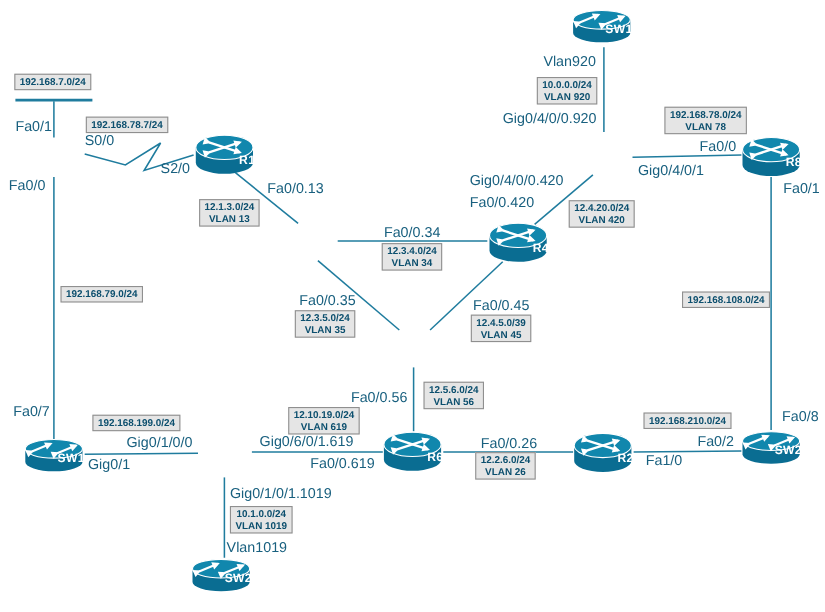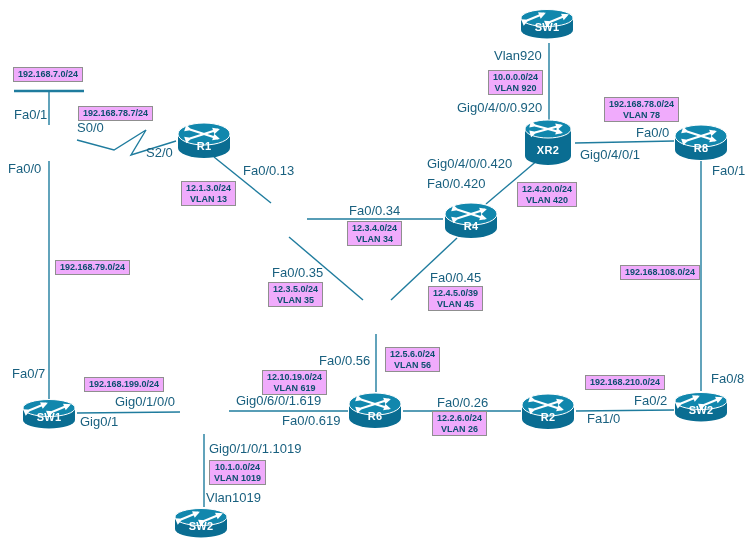--- a/index.html
+++ b/index.html
@@ -3,27 +3,27 @@
 <meta charset="utf-8">
 <style>
   html,body{margin:0;padding:0;background:#fff;}
   .canvas{position:relative;width:750px;height:556px;background:#ffffff;
           font-family:"Liberation Sans",sans-serif;overflow:hidden;}
   .links{position:absolute;left:0;top:0;width:750px;height:556px;}
   .links line,.links polyline{stroke:#1f7c9e;stroke-width:1.4;fill:none;}
   .links .bar{stroke-width:2.6;}
   .node{position:absolute;}
   .node .icon{display:block;width:100%;height:100%;}
-  .nlabel{position:absolute;left:0;right:0;text-align:center;color:#ffffff;
+  .nlabel{position:absolute;left:0;right:0;text-align:right;color:#ffffff;
           font-weight:bold;font-size:11px;letter-spacing:.3px;}
   .router .nlabel{top:19px;}
   .xr .nlabel{top:26px;}
   .switch .nlabel{top:14px;}
   .if{position:absolute;font-size:13px;color:#19607f;white-space:nowrap;}
-  .box{position:absolute;background:#f0abfc;border:1px solid #8f8f8f;
+  .box{position:absolute;background:#e5e5e5;border:1px solid #8f8f8f;
        padding:1px 4px;text-align:center;white-space:nowrap;}
   .box span{display:block;font-size:9px;font-weight:bold;color:#0c4f6e;line-height:10.5px;}
 </style>
 </head>
 <body>
 
 <div class="canvas">
 
   <svg width="0" height="0" style="position:absolute">
     <defs>
@@ -94,26 +94,20 @@
     <svg class="icon" viewBox="0 0 56 40">
         <use href="#ic-router"></use>
       </svg>
     <span class="nlabel">R2</span>
   </div>
   <div class="node router" style="left:673px;top:123px;width:56px;height:40px">
     <svg class="icon" viewBox="0 0 56 40">
         <use href="#ic-router"></use>
       </svg>
     <span class="nlabel">R8</span>
-  </div>
-  <div class="node xr" style="left:523px;top:118px;width:50px;height:50px">
-    <svg class="icon" viewBox="0 0 50 50">
-        <use href="#ic-xr"></use>
-      </svg>
-    <span class="nlabel">XR2</span>
   </div>
   <div class="node switch" style="left:519px;top:7px;width:56px;height:36px">
     <svg class="icon" viewBox="0 0 56 36">
         <use href="#ic-switch"></use>
       </svg>
     <span class="nlabel">SW1</span>
   </div>
   <div class="node switch" style="left:21px;top:397px;width:56px;height:36px">
     <svg class="icon" viewBox="0 0 56 36">
         <use href="#ic-switch"></use>

